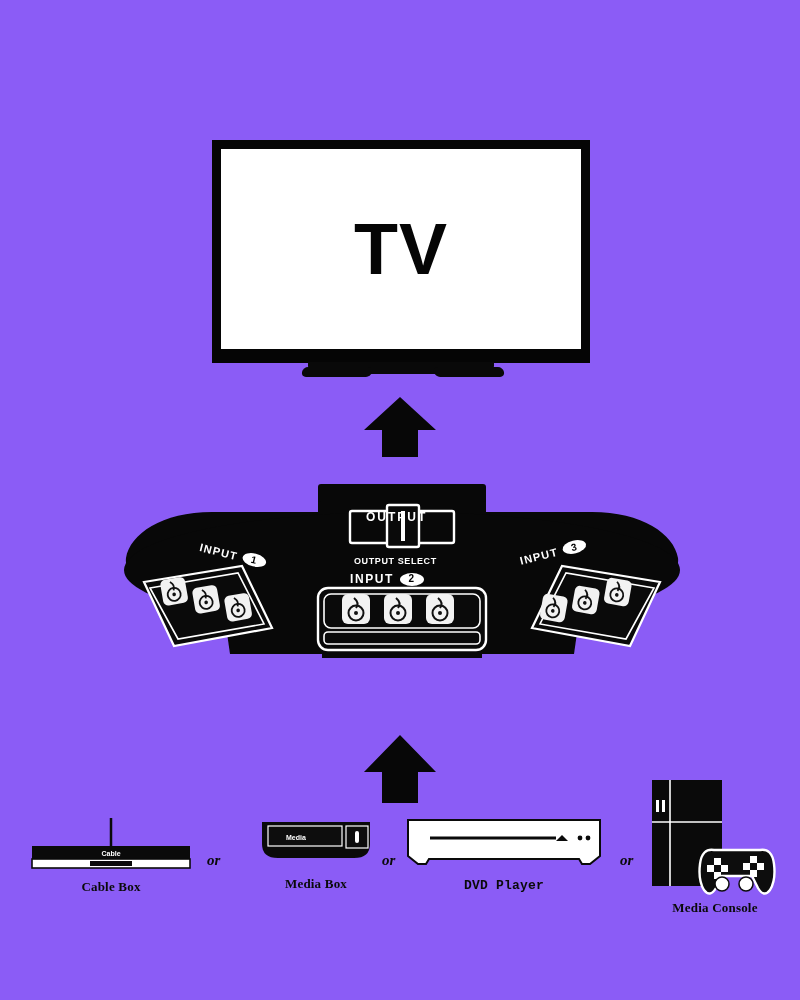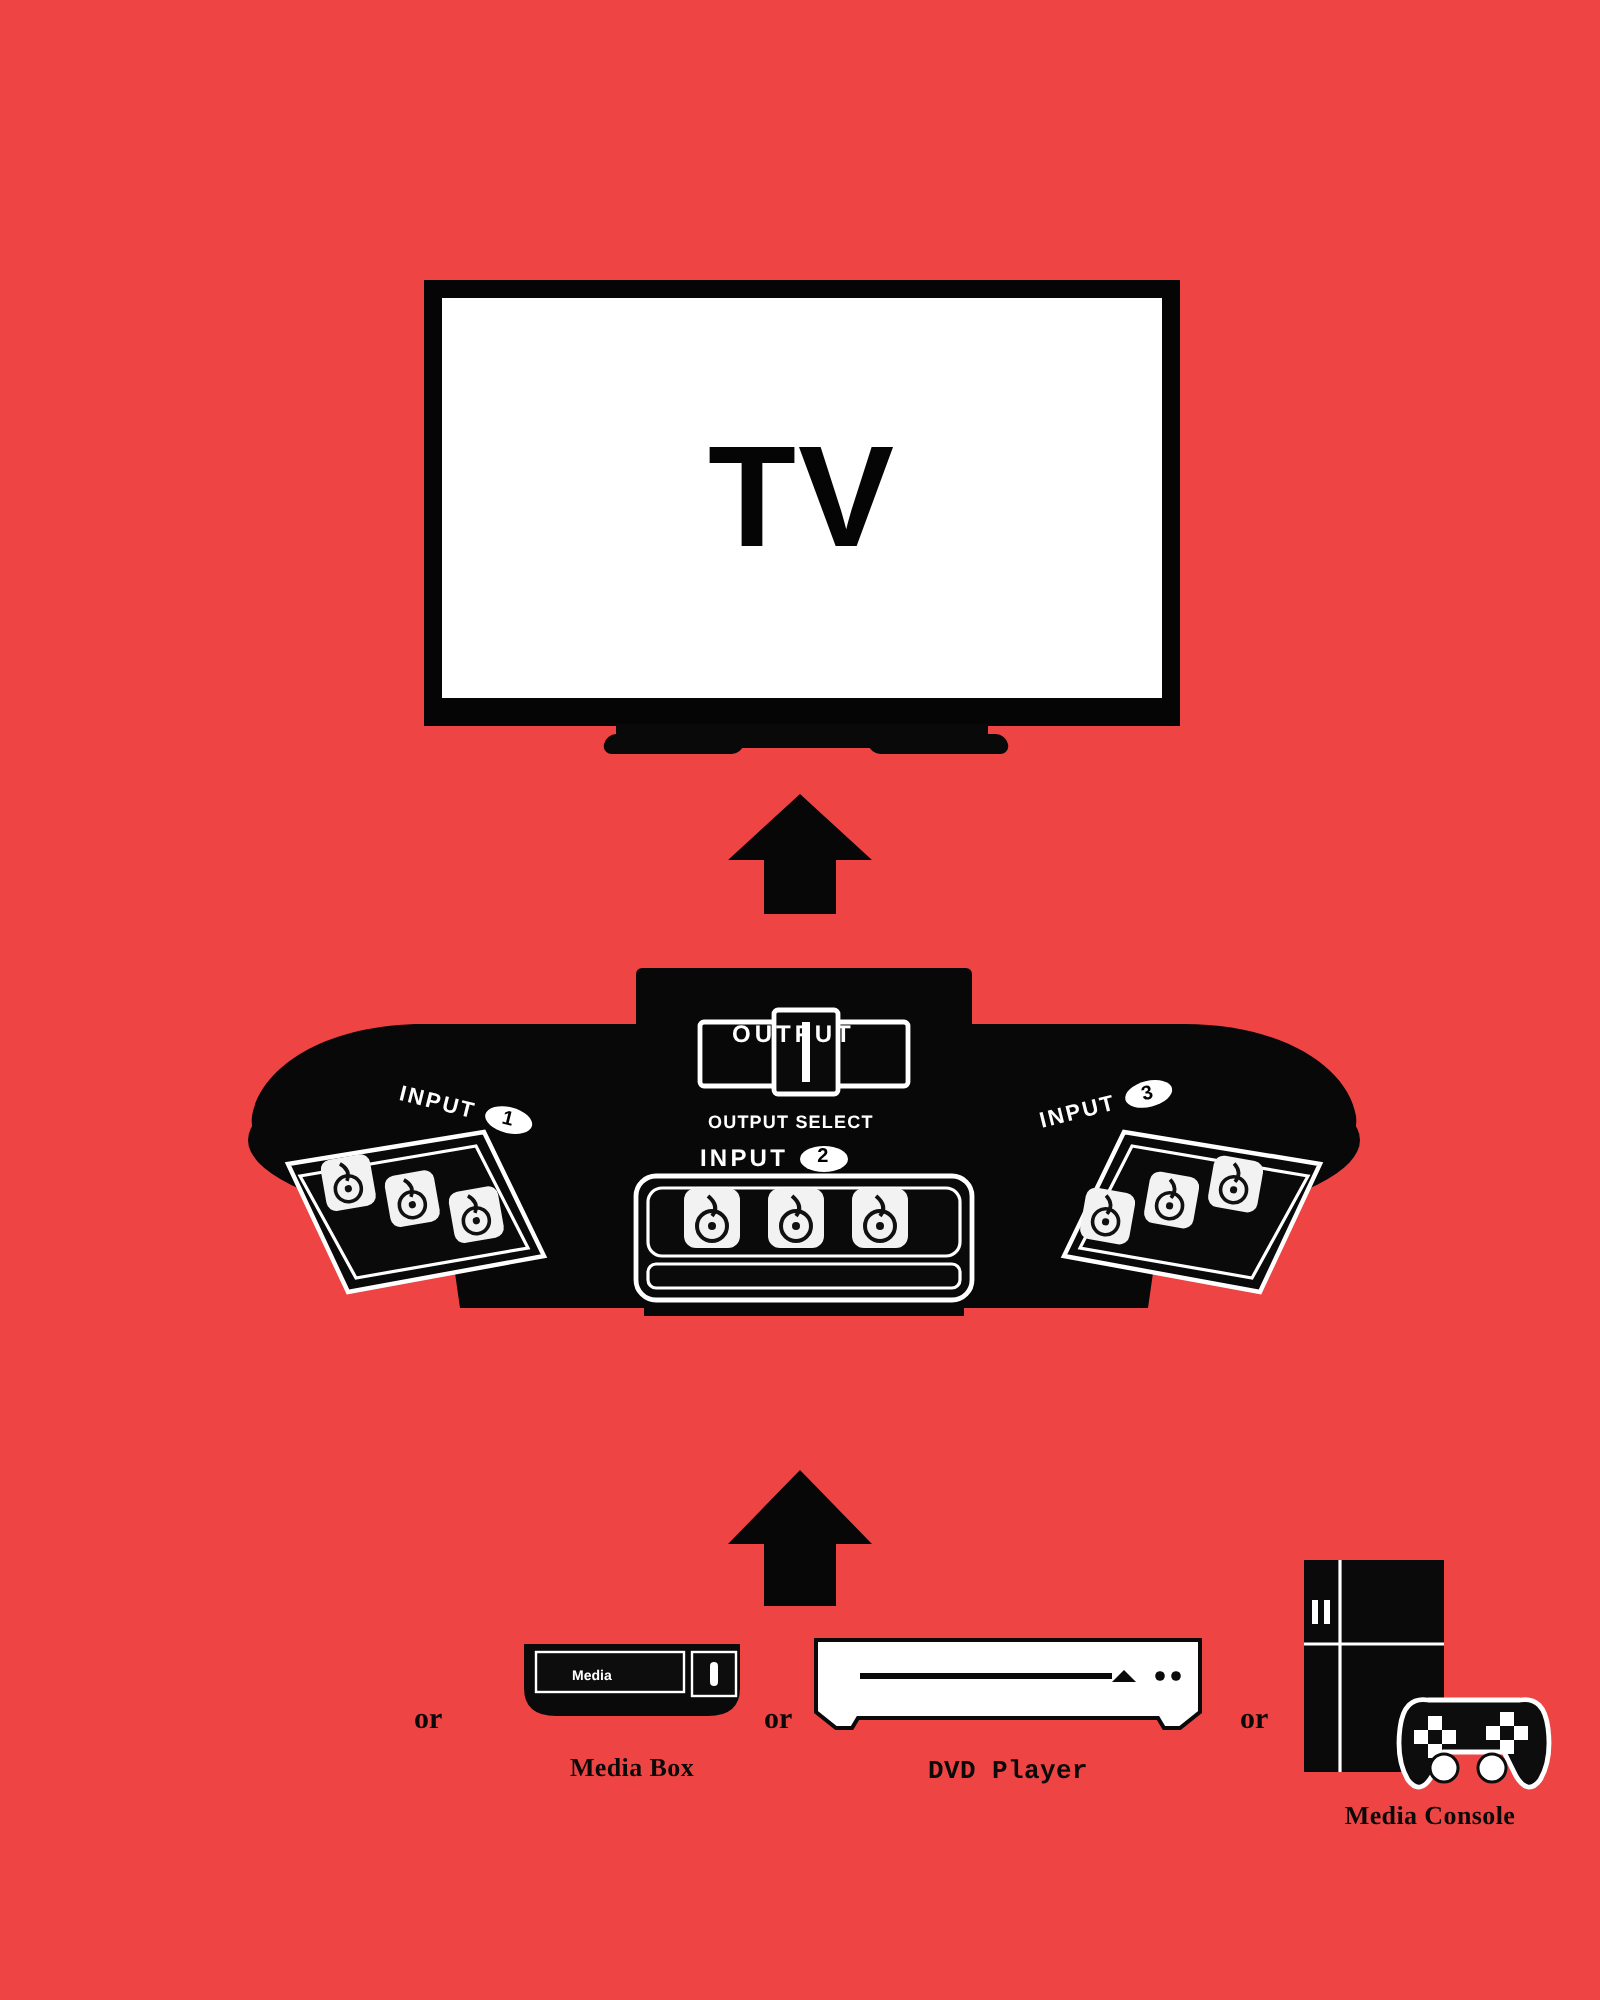--- a/index.html
+++ b/index.html
@@ -14,21 +14,21 @@
     overflow: hidden;
     font-family: "Liberation Sans", sans-serif;
     color: #000;
     position: relative;
   }
 
   #stage {
     position: relative;
     width: 800px;
     height: 1000px;
-    background: #ef4444;
+    background: #8b5cf6;
   }
 
   .abs { position: absolute; }
 
   
   #tv-assembly {
     left: 212px;
     top: 140px;
     width: 378px;
     height: 240px;
@@ -195,20 +195,21 @@
     color: #0a0a0a;
     white-space: nowrap;
     letter-spacing: 0.2px;
   }
   .or-sep {
     position: absolute;
     font-family: "Liberation Serif", serif;
     font-weight: bold;
     font-size: 15px;
     color: #0a0a0a;
+    font-style: italic;
   }
 
   #slot-cable  { left: 26px;  top: 26px; width: 170px; }
   #slot-media  { left: 256px; top: 18px; width: 120px; }
   #slot-dvd    { left: 404px; top: 22px; width: 200px; }
   #slot-console{ left: 640px; top: -12px; width: 150px; }
 
   #or-1 { left: 207px; top: 62px; }
   #or-2 { left: 382px; top: 62px; }
   #or-3 { left: 620px; top: 62px; }
@@ -365,20 +366,30 @@
   </div>
 
   <div id="arrow-sources" class="abs">
     <svg class="arrow-up" width="76" height="70" viewBox="0 0 76 70" aria-hidden="true">
       <polygon points="38,1 74,38 56,38 56,69 20,69 20,38 2,38" fill="#070707"></polygon>
     </svg>
   </div>
 
   <div id="sources-row" class="abs">
 
+    <div id="slot-cable" class="source-slot">
+      <svg class="dev-art" width="170" height="55" viewBox="0 0 170 55" aria-hidden="true">
+        <line x1="85" y1="2" x2="85" y2="31" stroke="#0a0a0a" stroke-width="2.5"></line>
+        <rect x="6" y="30" width="158" height="13" fill="#0a0a0a"></rect>
+        <rect x="6" y="43" width="158" height="9" fill="#ffffff" stroke="#0a0a0a" stroke-width="1.6"></rect>
+        <rect x="64" y="45" width="42" height="5" fill="#0a0a0a"></rect>
+        <text x="85" y="40" font-family="Liberation Sans, sans-serif" font-size="7" font-weight="bold" fill="#ffffff" text-anchor="middle">Cable</text>
+      </svg>
+      <div class="source-caption cap-cable">Cable Box</div>
+    </div>
 
     <div id="or-1" class="or-sep">or</div>
 
     <div id="slot-media" class="source-slot">
       <svg class="dev-art" width="120" height="60" viewBox="0 0 120 60" aria-hidden="true">
         <path d="M6,14 h108 v22 q0,14 -16,14 h-76 q-16,0 -16,-14 Z" fill="#0a0a0a"></path>
         <rect x="12" y="18" width="74" height="20" fill="#0d0d0d" stroke="#ffffff" stroke-width="1.2"></rect>
         <rect x="90" y="18" width="22" height="22" fill="#0d0d0d" stroke="#ffffff" stroke-width="1.2"></rect>
         <rect x="99" y="23" width="4" height="12" rx="2" fill="#ffffff"></rect>
         <text x="30" y="32" font-family="Liberation Sans, sans-serif" font-size="7" font-weight="bold" fill="#ffffff">Media</text>

